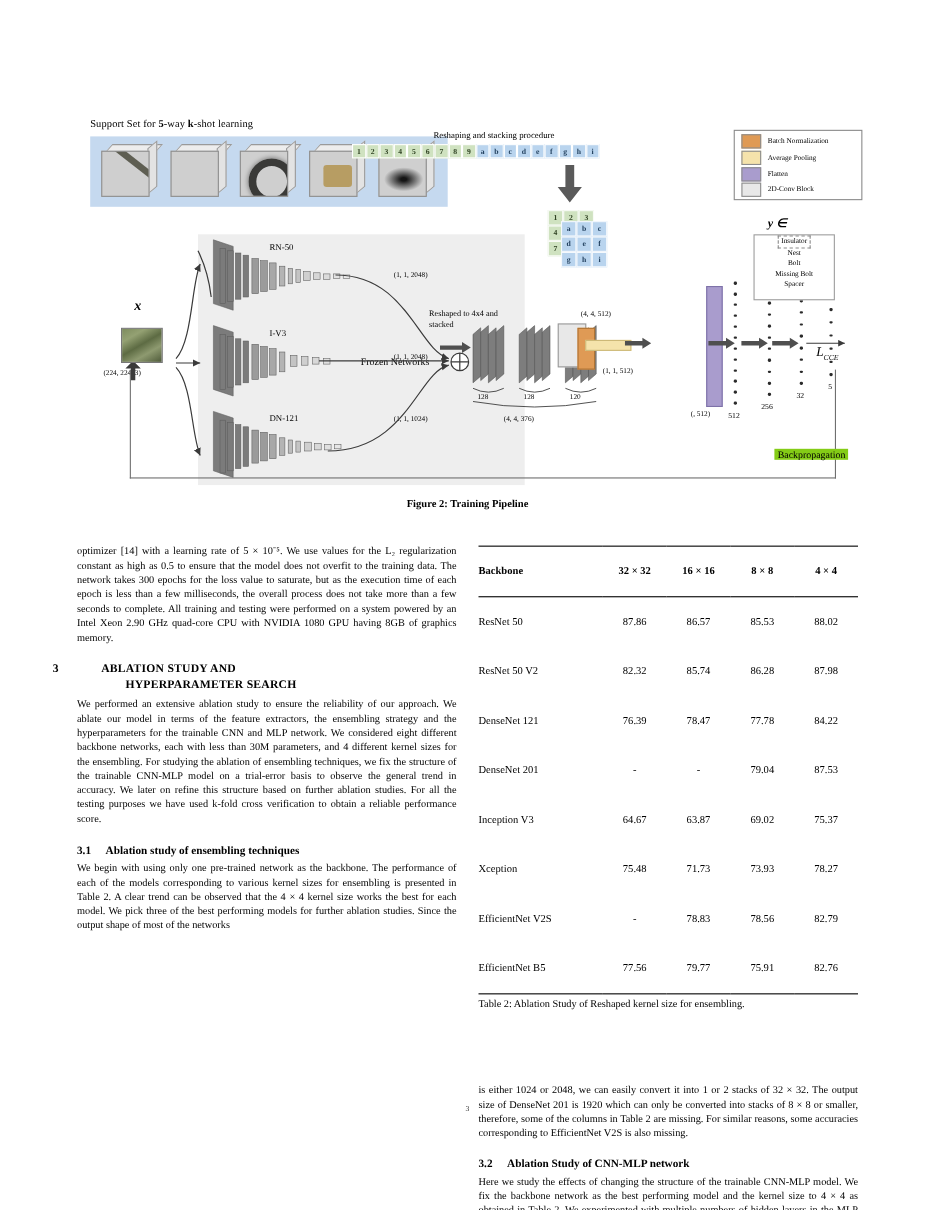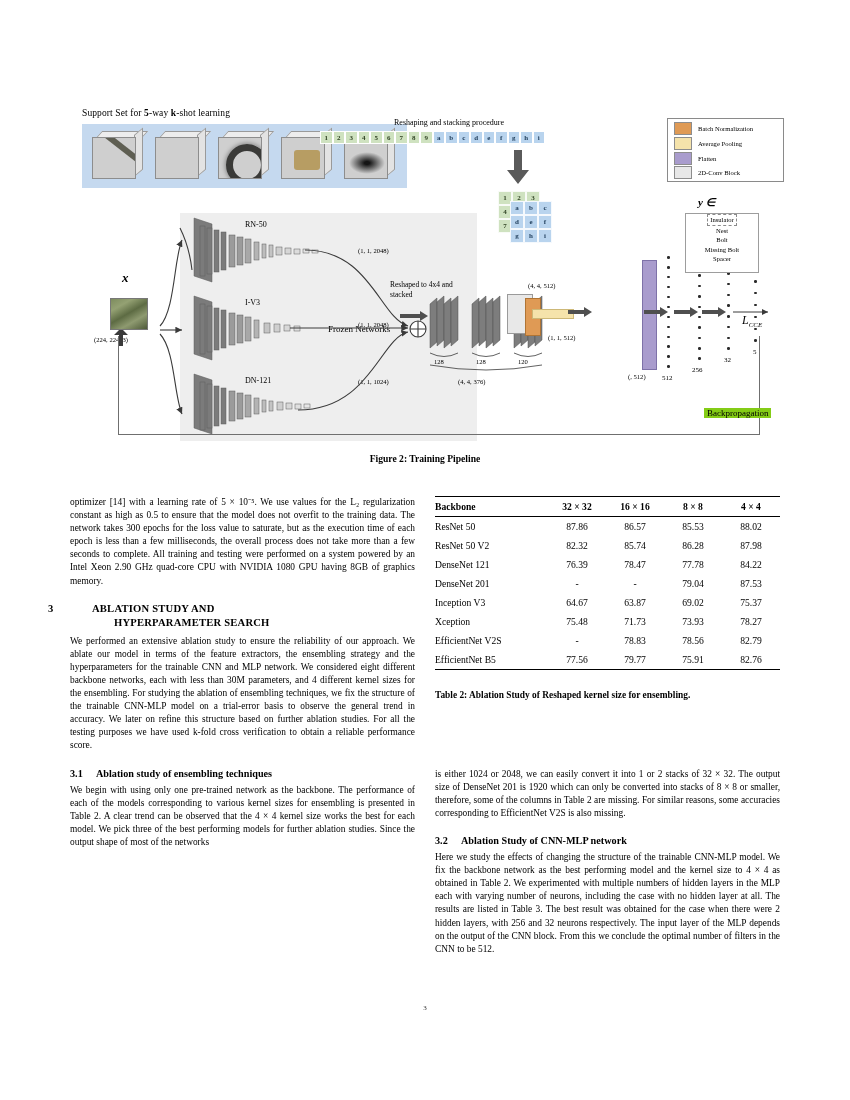--- a/index.html
+++ b/index.html
@@ -116,25 +116,25 @@
   .col p{margin:0 0 0 0;text-indent:0;}
   h2.sec{font-size:10.6px;font-weight:bold;margin:14px 0 5px 0;line-height:14px;
     letter-spacing:.2px;}
   h2.sec .num{display:inline-block;width:22px;}
   h3.sub{font-size:10.2px;font-weight:bold;margin:14px 0 4px 0;}
   h3.sub .num{display:inline-block;width:26px;}
   .hang{padding-left:22px;text-indent:-22px;}
 
   
   table.tbl{border-collapse:collapse;width:345px;font-size:9.6px;}
-  table.tbl th,table.tbl td{padding:4px 0;text-align:left;}
+  table.tbl th,table.tbl td{padding:17px 0;text-align:left;}
   table.tbl thead th{font-weight:bold;border-top:1.4px solid #000;border-bottom:.9px solid #000;}
   table.tbl tbody tr:last-child td{border-bottom:1.4px solid #000;}
   table.tbl th.c,table.tbl td.c{text-align:center;width:58px;}
-  .tblcap{font-size:9.4px;font-weight:bold;line-height:12.6px;margin-top:19px;text-align:justify;}
+  .tblcap{font-size:9.4px;font-weight:normal;line-height:12.6px;margin-top:3px;text-align:justify;}
 
   .pageno{position:absolute;left:0;top:1004px;width:850px;text-align:center;font-size:7px;color:#333;}
 </style>
 </head>
 <body>
 
 <div class="page">
 
   <div id="figure">
 

